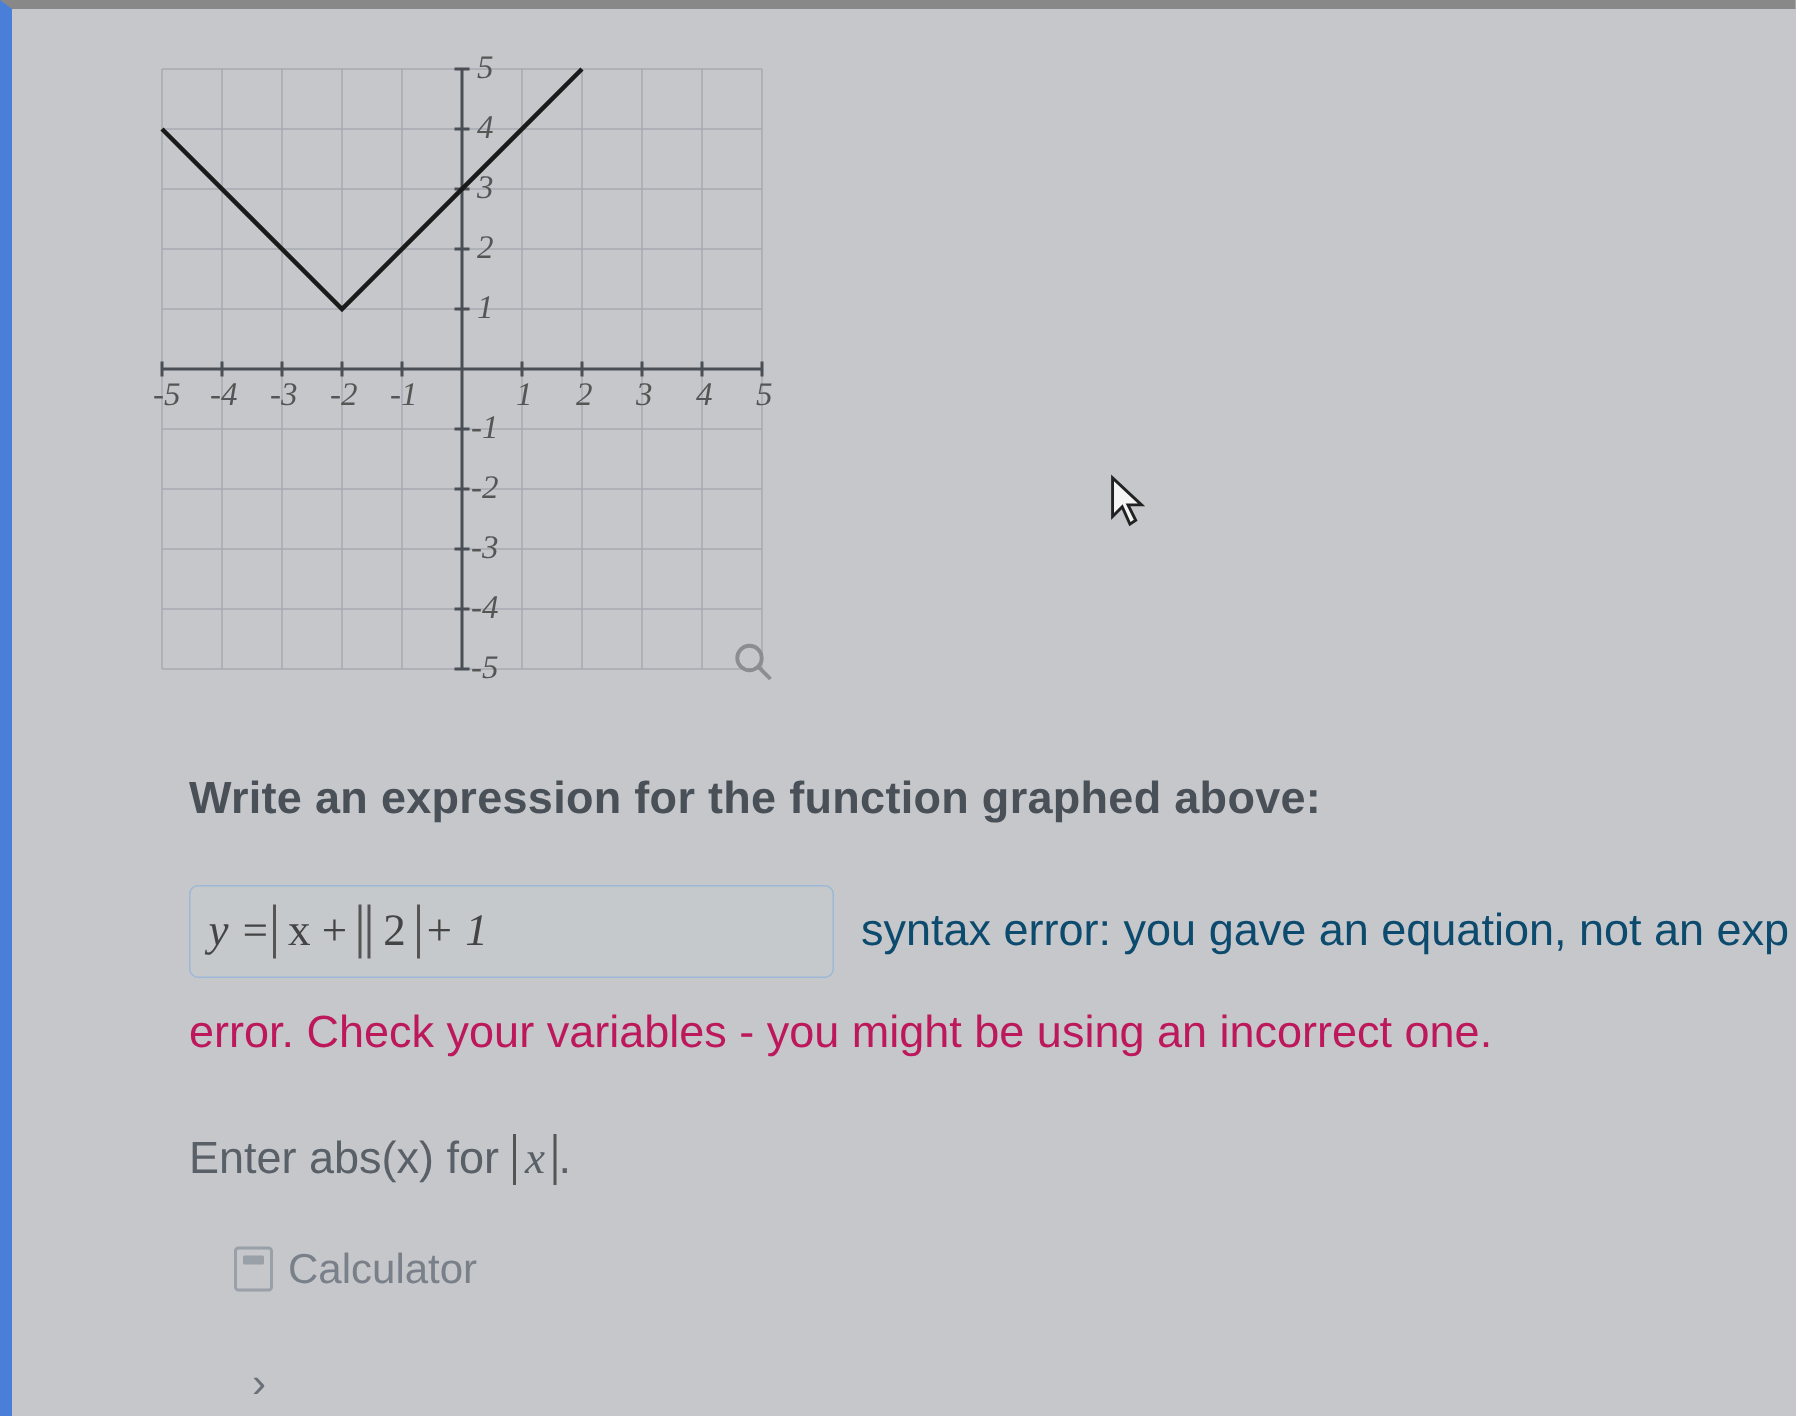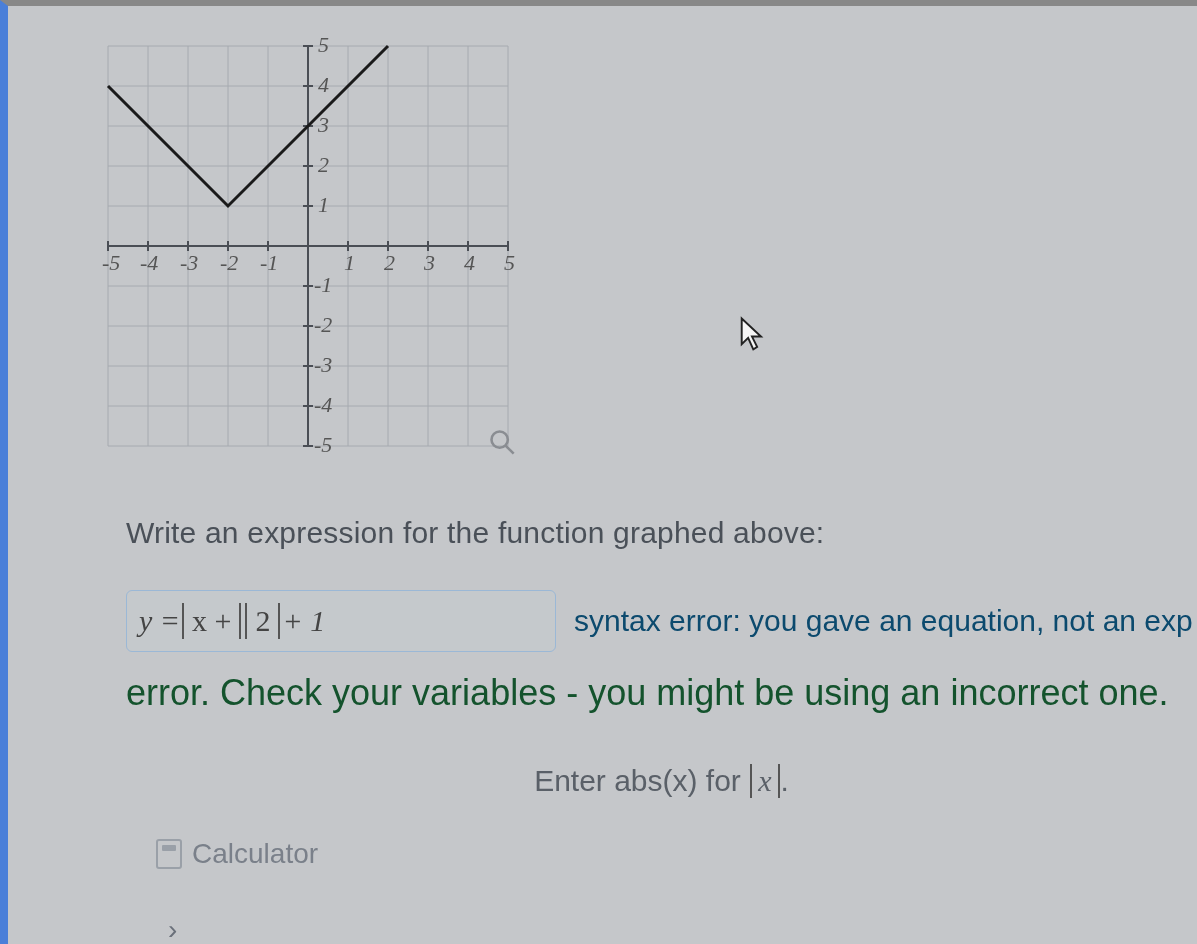--- a/index.html
+++ b/index.html
@@ -31,20 +31,21 @@
       position: absolute;
       right: 2px;
       bottom: 6px;
       color: #8a8d92;
     }
     .prompt-text {
       font-size: 30px;
       color: #4a5058;
       margin: 50px 0 40px 18px;
       letter-spacing: 0.2px;
+      font-weight: bold;
     }
     .answer-row {
       display: flex;
       align-items: center;
       margin-left: 18px;
     }
     .answer-box {
       min-width: 430px;
       height: 62px;
       border: 1.5px solid #9bb8d6;
@@ -68,29 +69,28 @@
       display: inline-flex;
       align-items: center;
     }
     .error-inline {
       font-size: 30px;
       color: #0c4a6e;
       margin-left: 18px;
       white-space: nowrap;
     }
     .error-line2 {
-      font-size: 36px;
-      color: #14532d;
+      font-size: 30px;
+      color: #be185d;
       margin: 20px 0 0 18px;
     }
     .hint-text {
       font-size: 30px;
       color: #5a6068;
       margin: 50px 0 0 18px;
-      text-align: center;
     }
     .hint-text .math-it { font-style: italic; font-family: "Times New Roman", serif; }
     .hint-abs {
       font-style: normal;
       border-left: 2px solid #555;
       border-right: 2px solid #555;
       padding: 0 6px;
       margin: 0 1px;
       display: inline-block;
     }

